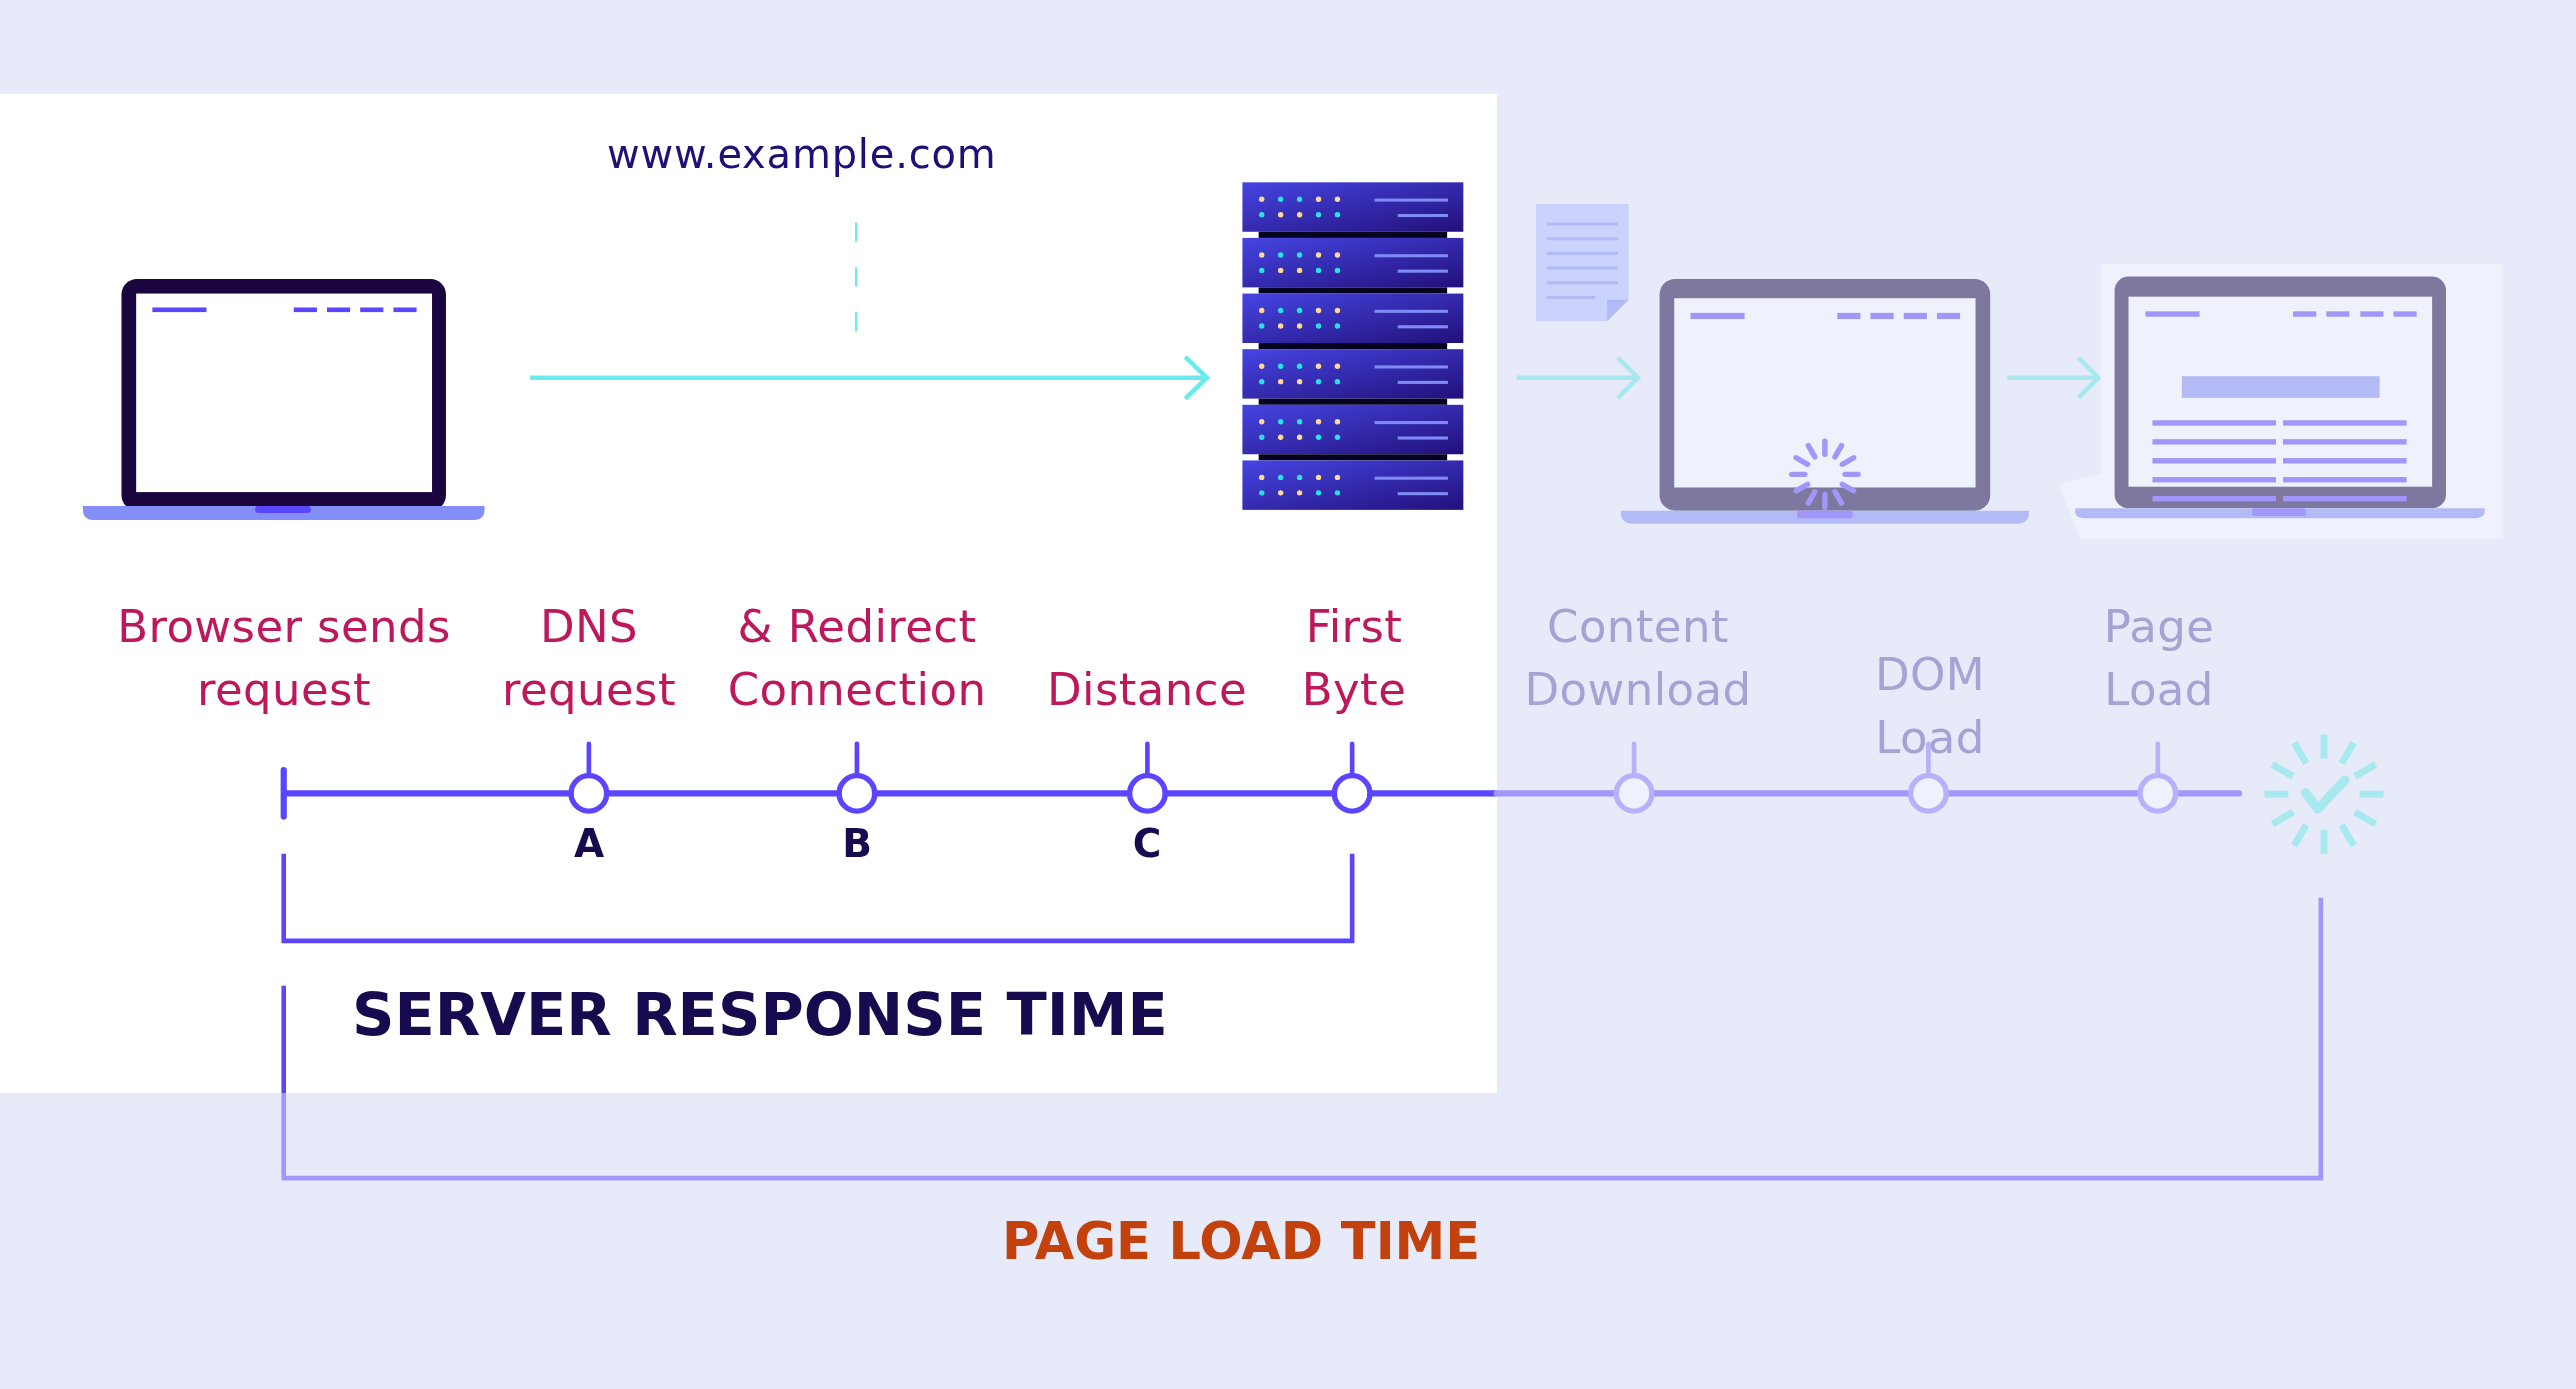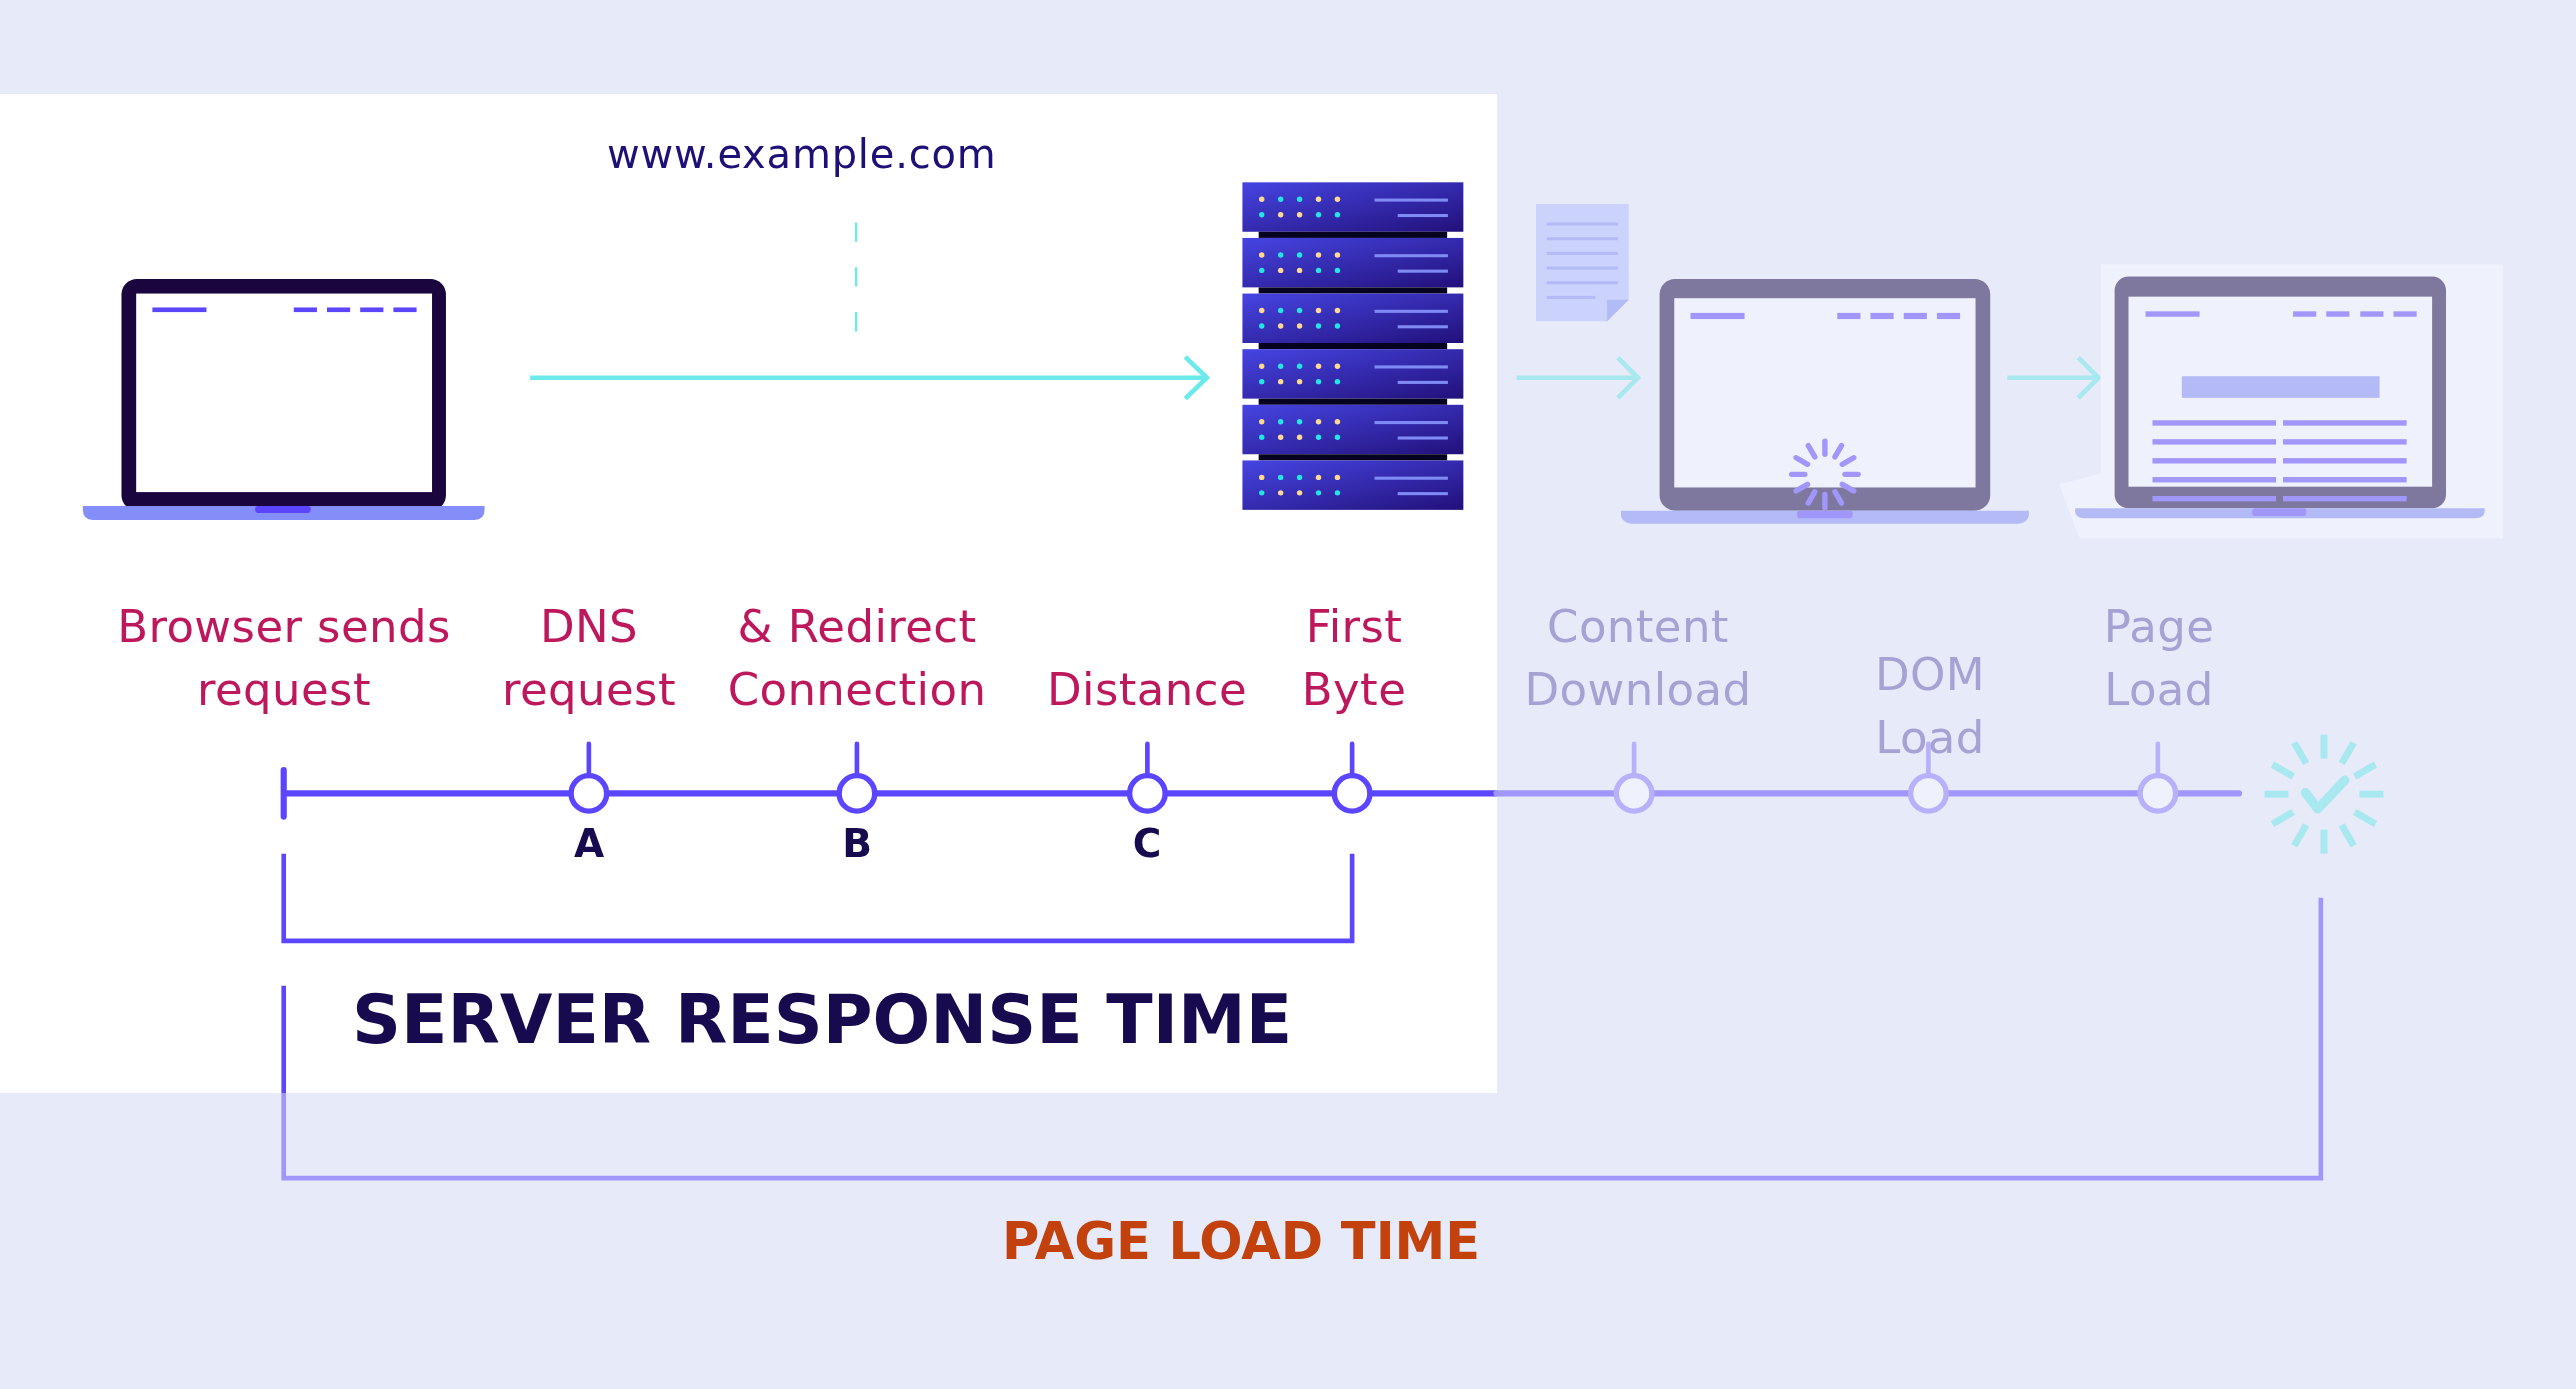--- a/index.html
+++ b/index.html
@@ -4,21 +4,21 @@
 <style>
   html, body { margin: 0; padding: 0; }
   body { width: 2576px; height: 1389px; position: relative; overflow: hidden; background: #e7eaf9; font-family: "DejaVu Sans", "Liberation Sans", sans-serif; }
   #white-panel { position: absolute; left: 0; top: 94px; width: 1497px; height: 999px; background: #ffffff; }
   #canvas { position: absolute; left: 0; top: 0; width: 2576px; height: 1389px; }
   .lbl { position: absolute; text-align: center; font-size: 45px; line-height: 63px; color: #be185d; white-space: nowrap; letter-spacing: 0.4px; }
   .lbl.faded { color: #a6a2d4; }
   .lbl span { display: block; }
   .letter { position: absolute; font-size: 39px; font-weight: bold; color: #170a4e; width: 62px; text-align: center; line-height: 39px; }
   #url { position: absolute; left: 607px; top: 131px; font-size: 40px; color: #1d1077; letter-spacing: 0.8px; white-space: nowrap; }
-  #srt { position: absolute; left: 352px; top: 980px; font-size: 68px; font-weight: bold; color: #170a4e; white-space: nowrap; letter-spacing: 0px; }
+  #srt { position: absolute; left: 352px; top: 980px; font-size: 59px; font-weight: bold; color: #170a4e; white-space: nowrap; letter-spacing: 0px; }
   #plt { position: absolute; left: 1002px; top: 1212px; font-size: 51px; font-weight: bold; color: #c2410c; white-space: nowrap; }
 </style>
 </head>
 <body>
 
 <div id="white-panel"></div>
 
 <svg id="canvas" viewBox="0 0 3334 1798" xmlns="http://www.w3.org/2000/svg">
   <defs>
     <linearGradient id="srvgrad" x1="0" y1="0" x2="1" y2="1">

